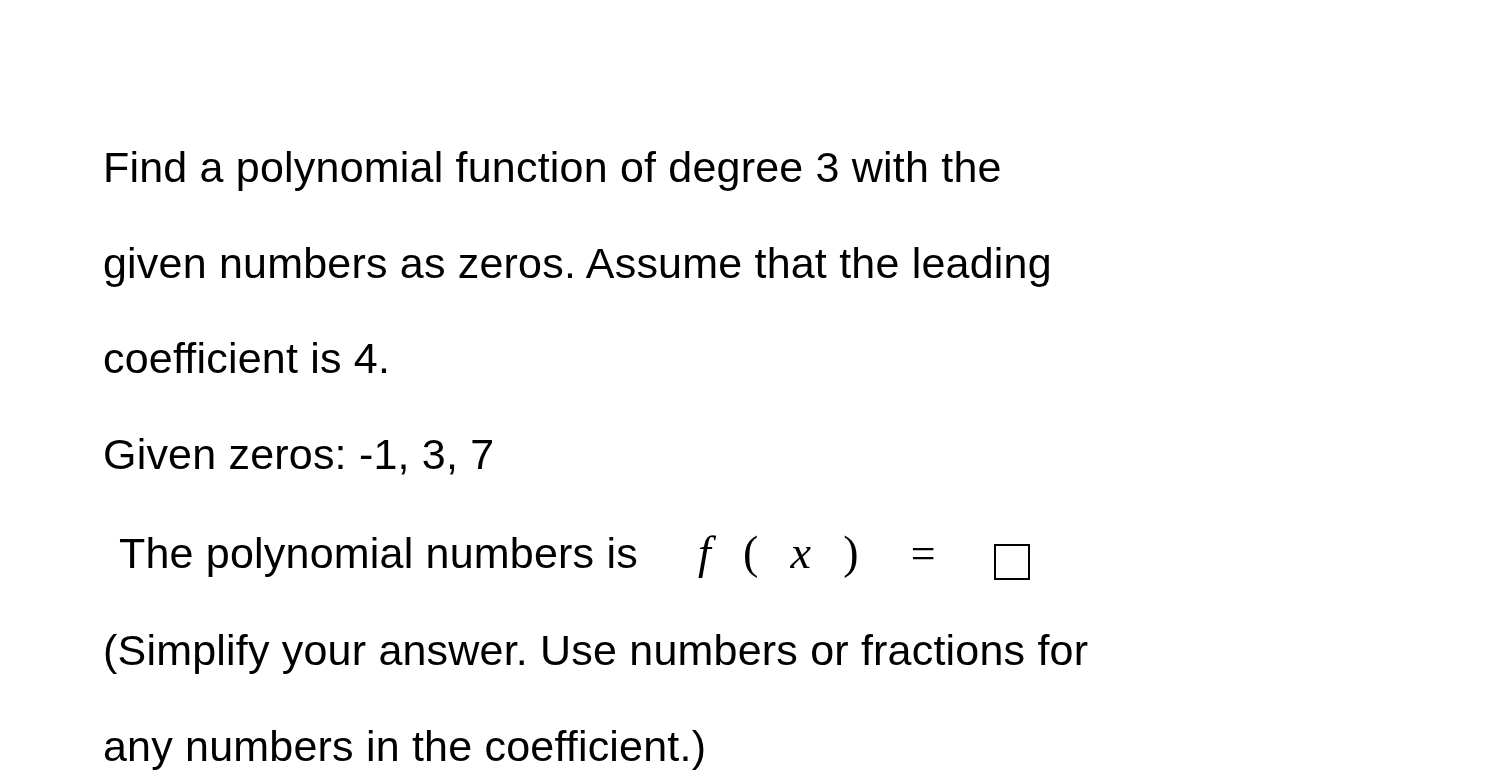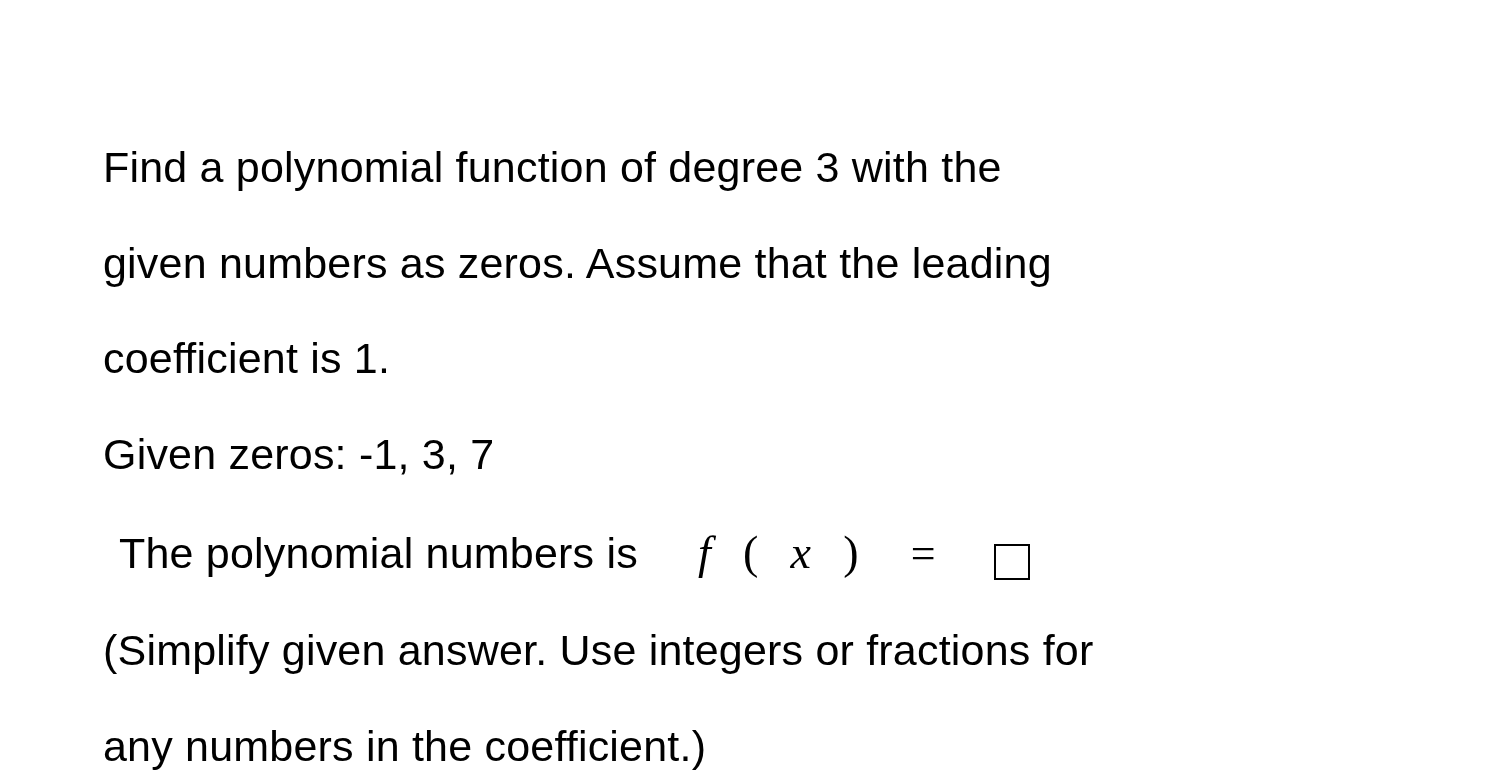--- a/index.html
+++ b/index.html
@@ -44,23 +44,23 @@
       vertical-align: middle;
       margin-left: 6px;
       margin-bottom: 6px;
     }
   </style>
 </head>
 <body>
 
 <div class="line">Find a polynomial function of degree 3 with the</div>
 <div class="line">given numbers as zeros. Assume that the leading</div>
-<div class="line">coefficient is 1.</div>
+<div class="line">coefficient is 4.</div>
 <div class="line">Given zeros: -1, 3, 7</div>
 <div class="line">
   <span>The polynomial numbers is </span>
   <span>
     <span class="math">f</span><span class="math-paren">(</span><span class="math">x</span><span class="math-paren">)</span>
     <span class="math-eq">=</span>
   </span><span class="blank-box"></span>
 </div>
-<div class="line">(Simplify given answer. Use integers or fractions for</div>
+<div class="line">(Simplify your answer. Use numbers or fractions for</div>
 <div class="line">any numbers in the coefficient.)</div>
 
 </body></html>

